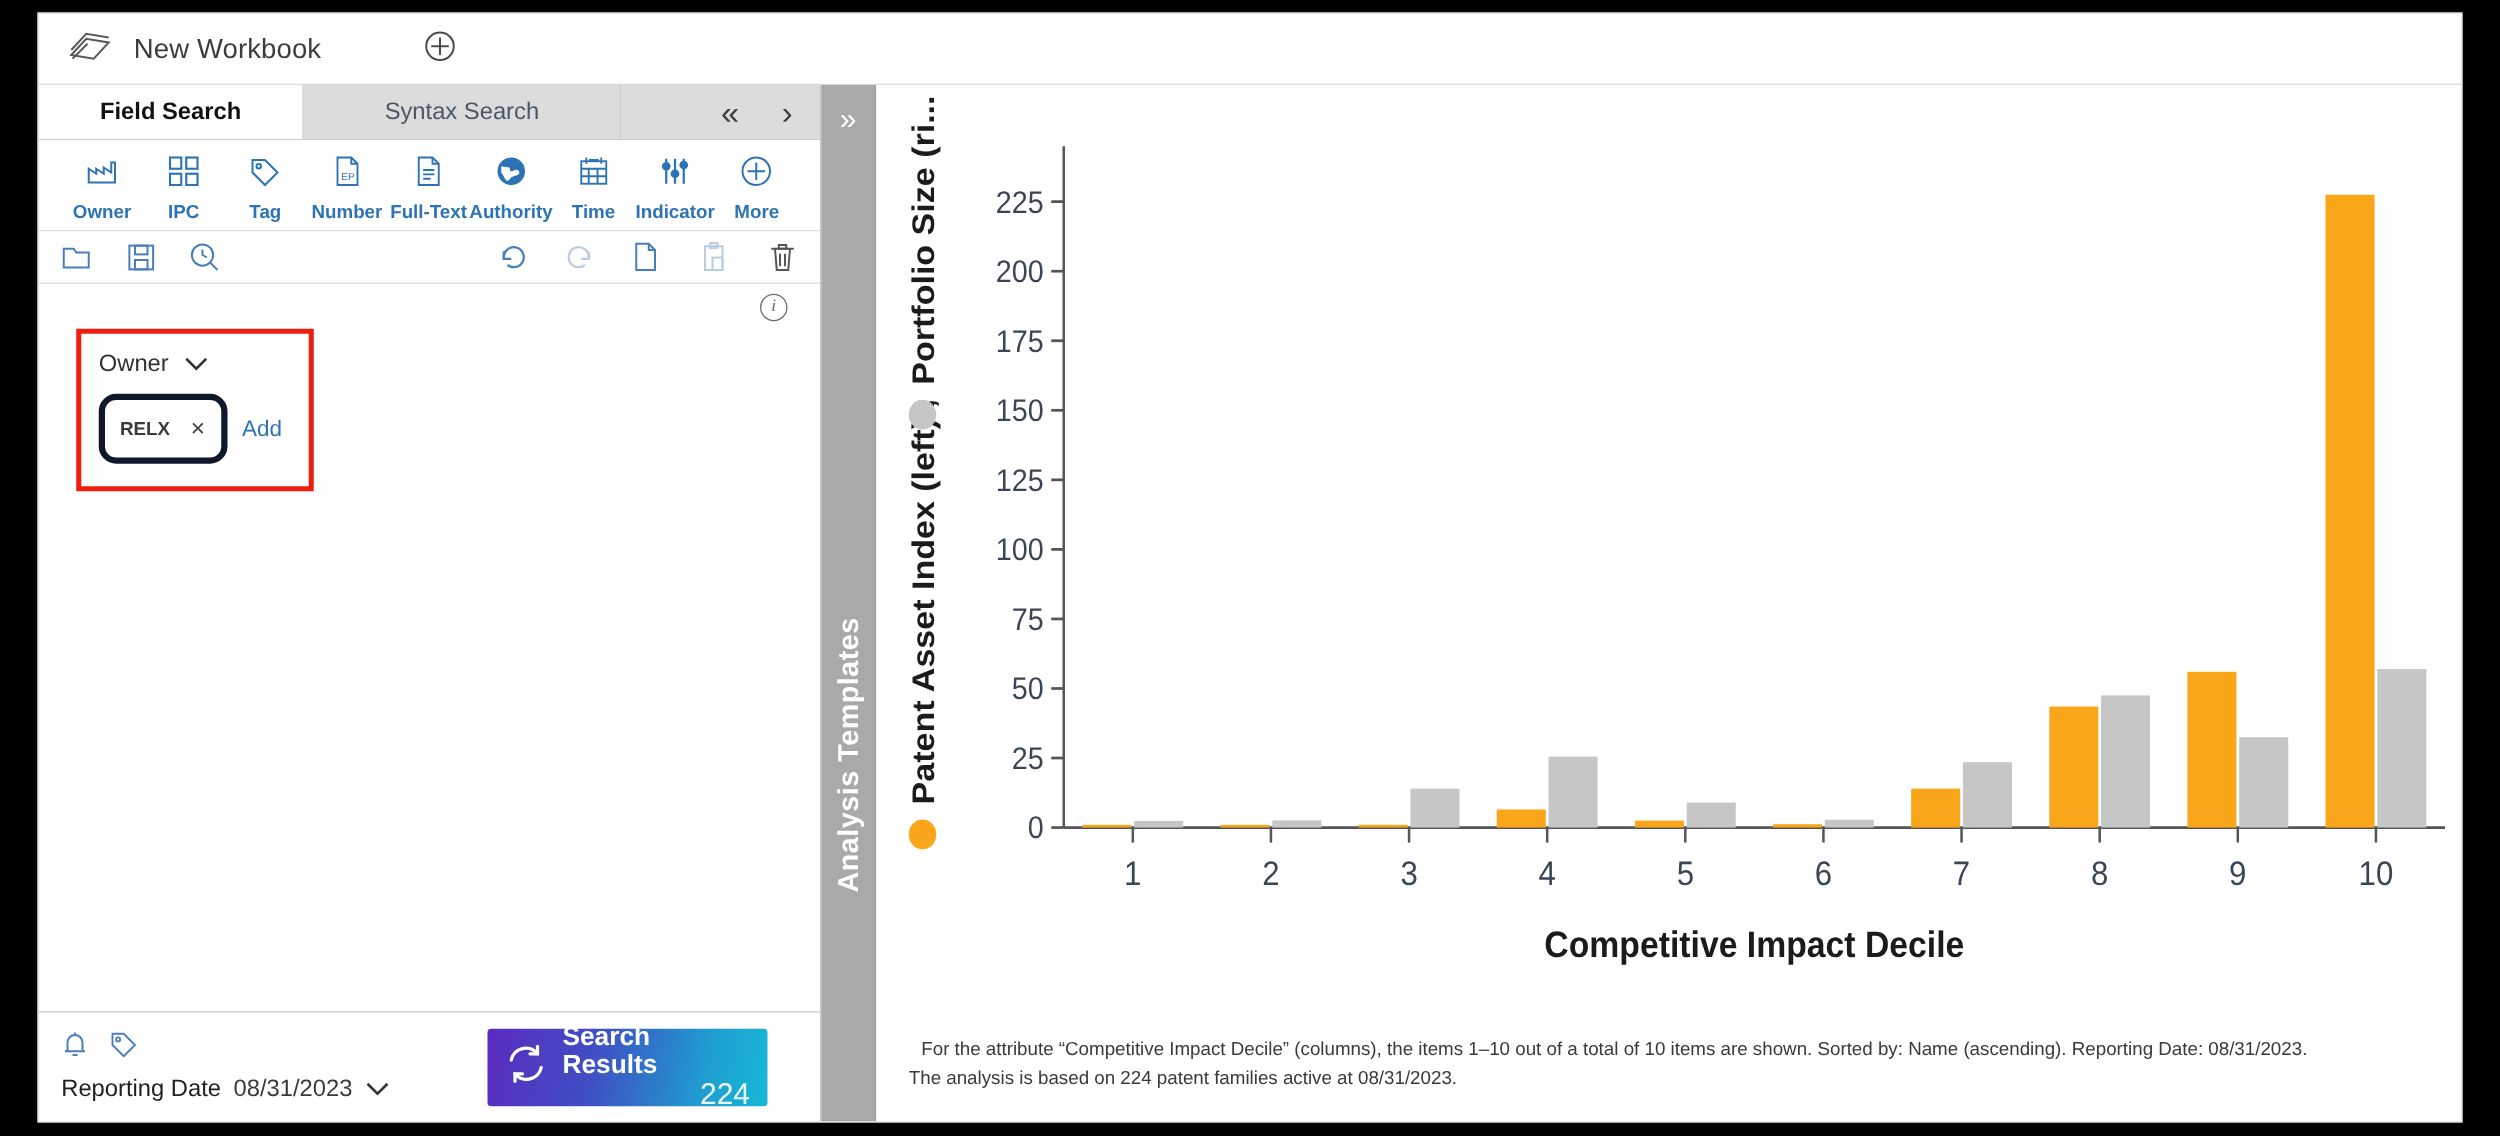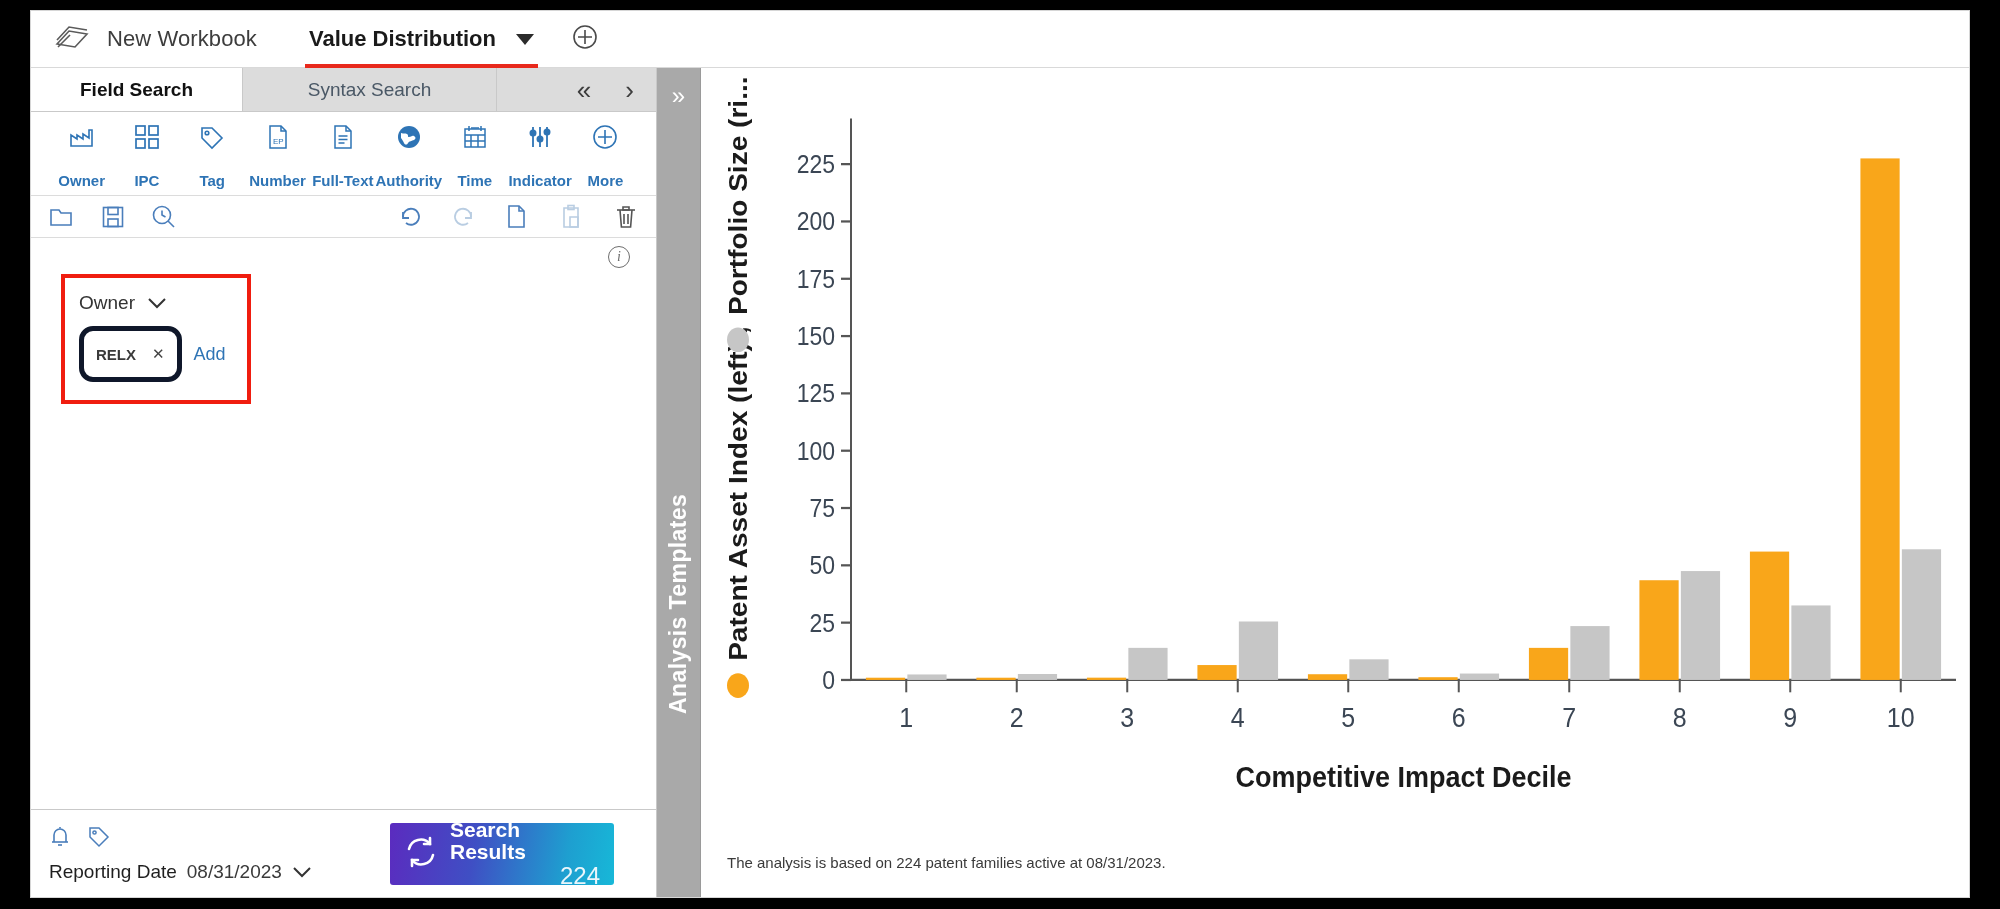--- a/index.html
+++ b/index.html
@@ -76,21 +76,21 @@
   }
   .tabs-spacer { flex: 1; background: #dcdcdc; display:flex; align-items:center; justify-content:flex-end; padding-right: 22px; gap: 34px;}
   .chev { font-size: 26px; color: #3d3d3d; line-height: 1; }
 
   .icon-row {
     display: flex; align-items: flex-start; padding: 10px 18px 6px 18px;
     border-bottom: 1px solid #dcdcdc; gap: 0;
   }
   .icon-item {
     display: flex; flex-direction: column; align-items: center;
-    width: 72px; gap: 20px;
+    width: 72px; gap: 9px;
   }
   .icon-item .glyph { height: 30px; display: flex; align-items: center; justify-content: center; color: #2e74b5; }
   .icon-item .lab { font-size: 15px; color: #2e74b5; font-weight: bold; white-space: nowrap; }
 
   .toggle-row {
     height: 40px; min-height: 40px; display: flex; align-items: center;
     padding: 0 18px; gap: 16px; border-bottom: 1px solid #dcdcdc;
   }
   .toggle-label { font-size: 15px; font-weight: bold; color: #1f1f1f; }
   .switch {
@@ -191,25 +191,20 @@
 
   <div class="topbar">
     <span class="book-icon">
       <svg viewBox="0 0 34 30" width="34" height="30" fill="none" stroke="#5a5a5a" stroke-width="1.6">
         <path d="M2 20 L14 7 L32 10 L20 23 Z"></path>
         <path d="M2 16 L14 3 L32 6"></path>
         <path d="M3 23 L15 11"></path>
       </svg>
     </span>
     <span class="wb-title">New Workbook</span>
-    <span class="vd-tab">
-      <span class="vd-title">Value Distribution</span>
-      <span class="vd-caret"></span>
-      <span class="vd-underline"></span>
-    </span>
     <span class="plus-tab">
       <svg viewBox="0 0 26 26" width="26" height="26" fill="none" stroke="#4a4a4a" stroke-width="1.6">
         <circle cx="13" cy="13" r="11"></circle>
           <path d="M13 6v14M6 13h14"></path>
       </svg>
     </span>
   </div>
 
   <div class="body">
 
@@ -537,19 +532,20 @@
               <rect x="1159.4175" y="80.52083333333337" width="39.2275" height="464.47916666666663" fill="#f9a61a"></rect>
               <rect x="1200.855" y="428.625" width="39.2275" height="116.375" fill="#c6c6c6"></rect>
               <line x1="1199.75" y1="545" x2="1199.75" y2="556" stroke="#555" stroke-width="2"></line>
               <text x="1199.75" y="587" text-anchor="middle" font-size="25" fill="#3b4654" font-family="&quot;Liberation Sans&quot;, sans-serif">10</text>
               <text x="702.5" y="640" text-anchor="middle" font-size="27" font-weight="bold" fill="#1b1b1b" font-family="&quot;Liberation Sans&quot;, sans-serif">Competitive Impact Decile</text>
             </g>
         </svg>
       </div>
 
       <div class="caps">
+        <div class="cap cap1">For the attribute “Competitive Impact Decile” (columns), the items 1–10 out of a total of 10 items are shown. Sorted by: Name (ascending). Reporting Date: 08/31/2023.</div>
         <div class="cap cap2">The analysis is based on 224 patent families active at 08/31/2023.</div>
       </div>
 
     </div>
 
   </div>
 </div>
 
 </body></html>

